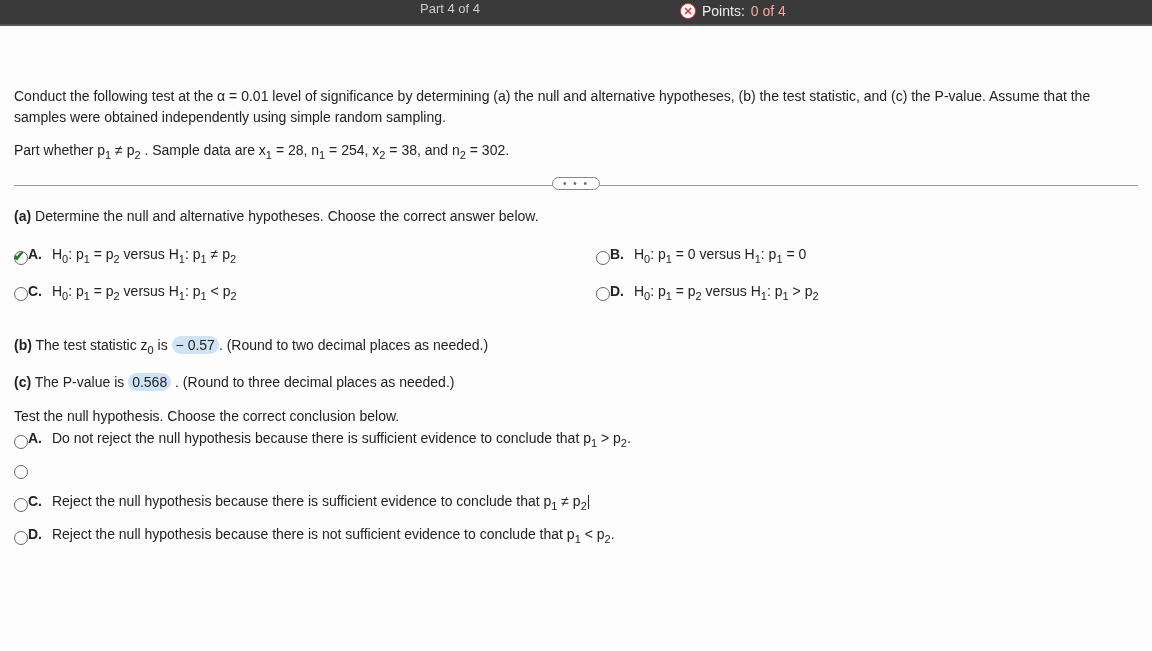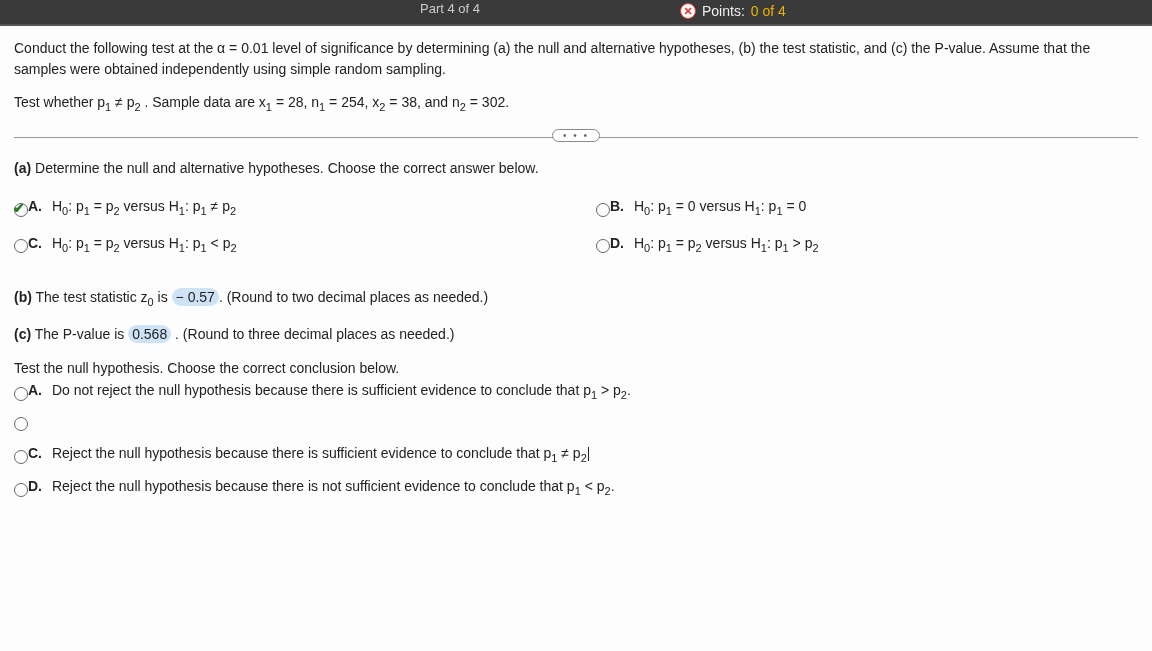--- a/index.html
+++ b/index.html
@@ -39,25 +39,25 @@
       border: 1.5px solid #e33;
       border-radius: 50%;
       display: inline-flex;
       align-items: center; justify-content: center;
       color: #e33;
       font-size: 11px;
       font-weight: bold;
       background: #fff;
     }
     .topbar .points-label { font-weight: normal; color: #eee; }
-    .topbar .points-val { color: #eab308; }
+    .topbar .points-val { color: #fca5a5; }
     .content {
       padding: 12px 14px 20px 14px;
     }
-    .intro { line-height: 1.5; }
+    .intro { line-height: 1.5; margin-top: 48px; }
     .testline { margin-top: 14px; }
     .sub { font-size: 11px; vertical-align: sub; }
     .divider-wrap {
       position: relative;
       margin: 24px 0 22px 0;
     }
     .divider-line {
       border: none;
       border-top: 1px solid #999;
     }
@@ -128,21 +128,21 @@
     <span class="points-label">Points:</span>
     <span class="points-val">0 of 4</span>
   </div>
 </div>
 
 <div class="content">
 
   <div class="intro">Conduct the following test at the α = 0.01 level of significance by determining (a) the null and alternative hypotheses, (b) the test statistic, and (c) the P-value. Assume that the samples were obtained independently using simple random sampling.</div>
 
   <div class="testline">
-    <span>Test whether p</span><span class="sub">1</span>
+    <span>Part whether p</span><span class="sub">1</span>
     <span> ≠ p</span><span class="sub">2</span>
     <span>. Sample data are x</span><span class="sub">1</span>
     <span> = 28, n</span><span class="sub">1</span>
     <span> = 254, x</span><span class="sub">2</span>
     <span> = 38, and n</span><span class="sub">2</span>
     <span> = 302.</span>
   </div>
 
   <div class="divider-wrap">
     <hr class="divider-line">

